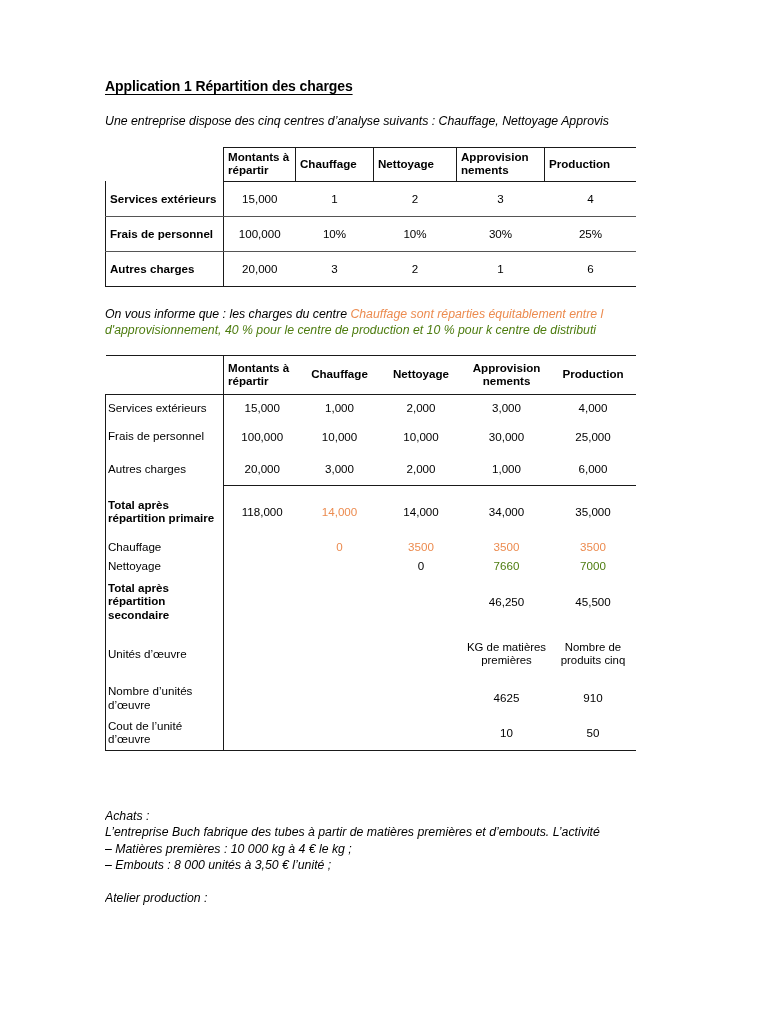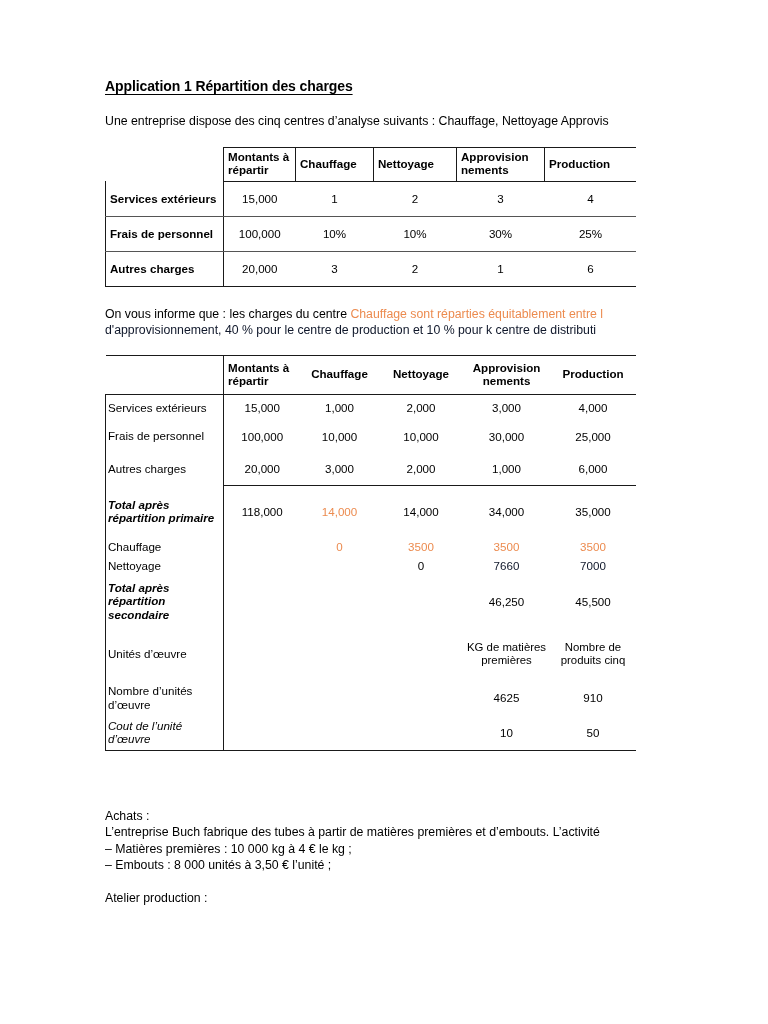--- a/index.html
+++ b/index.html
@@ -43,24 +43,25 @@
     padding: 0;
     text-decoration: underline;
     text-underline-offset: 3px;
     white-space: nowrap;
   }
 
   .para {
     font-size: 12.3px;
     line-height: 16.5px;
     white-space: nowrap;
+    font-style: italic;
   }
 
   .orange { color: #ec8b4f; }
-  .purple { color: #0f172a; }
+  .purple { color: #4d7c0f; }
 
   
   table {
     border-collapse: collapse;
     font-size: 11.6px;
   }
 
   #table-primary {
     width: 531px;
     table-layout: fixed;
@@ -131,26 +132,26 @@
     text-align: center;
     vertical-align: middle;
   }
   #table-secondary tbody td.rowlabel {
     text-align: left;
     border-right: 1.3px solid #1a1a1a;
     border-left: 1.3px solid #1a1a1a;
     padding-left: 2px;
     line-height: 13.5px;
   }
-  #table-secondary tbody td.rowlabel.bold { font-weight: bold; font-style: italic; }
+  #table-secondary tbody td.rowlabel.bold { font-weight: bold; }
 
   #table-secondary tr.rule-above td { border-top: 1.4px solid #1a1a1a; }
   #table-secondary tr.rule-above td.rowlabel { border-top: none; }
   #table-secondary tr.last-row td { border-bottom: 1.6px solid #1a1a1a; }
-  #table-secondary tr.last-row td.rowlabel { border-bottom: 1.6px solid #1a1a1a; font-style: italic; }
+  #table-secondary tr.last-row td.rowlabel { border-bottom: 1.6px solid #1a1a1a; }
 
   .uo-head {
     font-size: 11.4px;
     line-height: 12.6px;
     text-align: center;
   }
 </style>
 </head>
 <body>
 

